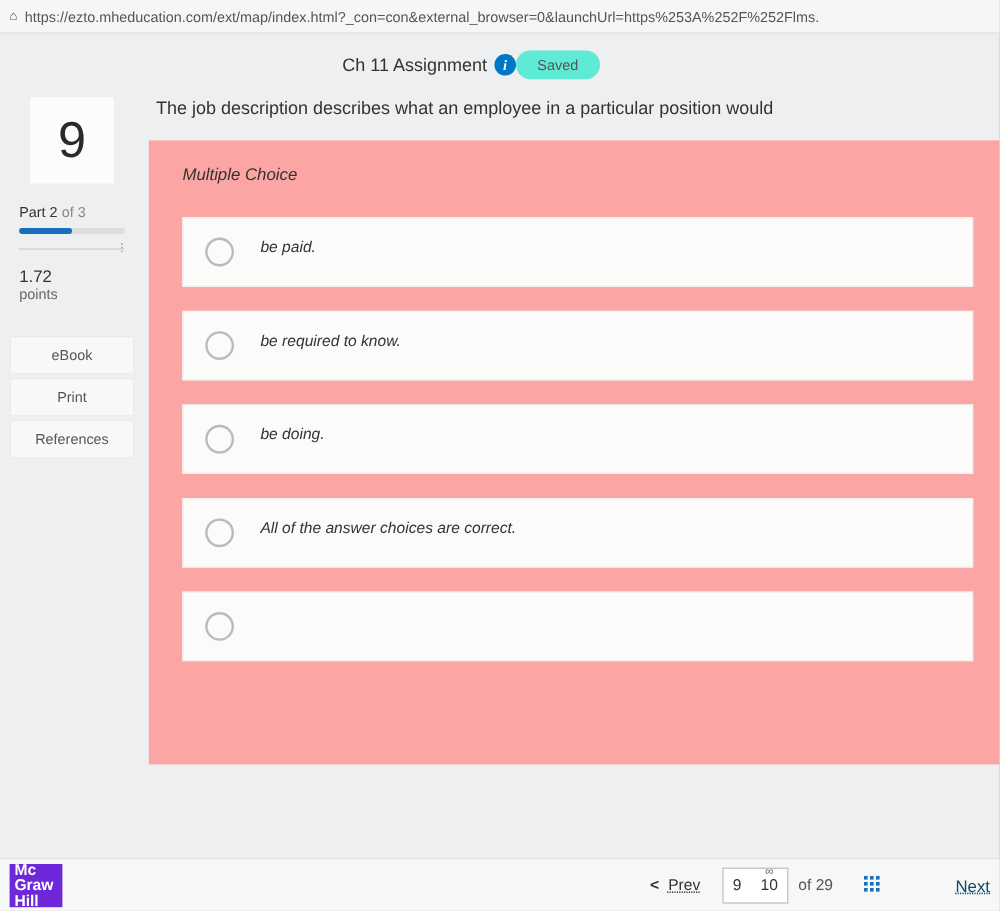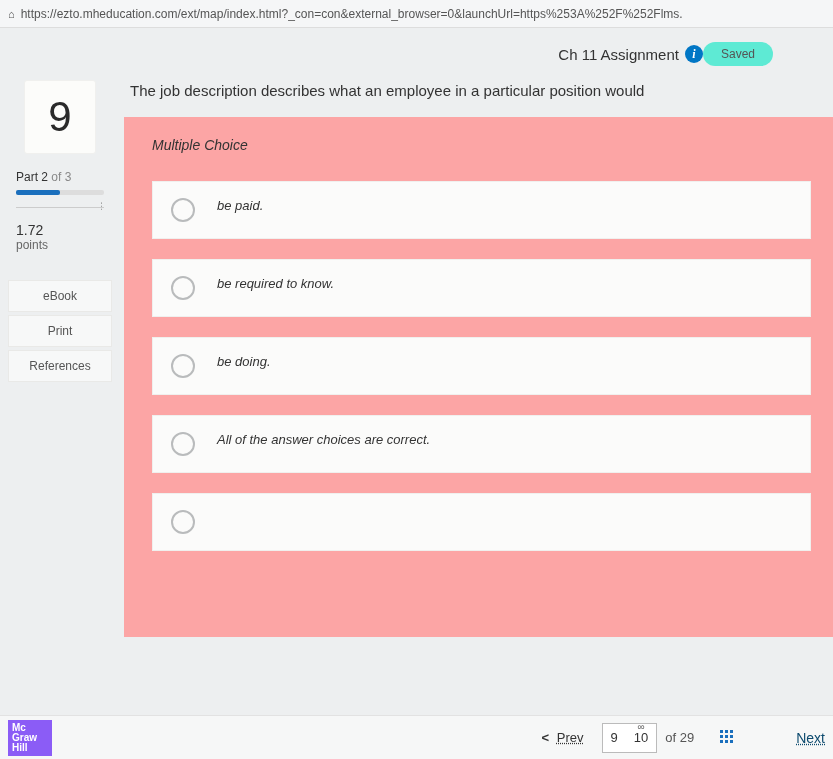--- a/index.html
+++ b/index.html
@@ -2,21 +2,21 @@
 <html><head>
   <meta charset="utf-8">
   <style>
     * { box-sizing: border-box; margin: 0; padding: 0; font-family: Arial, sans-serif; }
     body { background: #edeff0; width: 833px; height: 759px; overflow: hidden; position: relative; }
     
     .url-bar { display: flex; align-items: center; padding: 4px 8px; background: #f5f6f7; border-bottom: 1px solid #ddd; height: 28px; font-size: 12px; color: #555; }
     .url-bar .lock { margin-right: 6px; font-size: 11px; }
     .url-bar .url { white-space: nowrap; overflow: hidden; }
     
-    .header { display: flex; align-items: center; justify-content: flex-end; padding: 14px 20px 10px 12px; }
+    .header { display: flex; align-items: center; justify-content: center; padding: 14px 20px 10px 12px; }
     .header-left { display: flex; align-items: center; gap: 6px; }
     .assignment-title { font-size: 15px; color: #333; }
     .info-icon { width: 18px; height: 18px; border-radius: 50%; background: #0076c5; color: #fff; display: inline-flex; align-items: center; justify-content: center; font-size: 12px; font-weight: bold; font-style: italic; font-family: Georgia, serif; }
     .saved-badge { background: #5eead4; color: #555; padding: 5px 18px; border-radius: 14px; font-size: 12px; margin-right: 40px; }
     
     .main-wrap { display: flex; height: calc(100% - 28px - 50px - 44px); }
     
     .sidebar { width: 120px; flex-shrink: 0; padding: 0 8px; }
     .qnum-box { background: #fcfcfa; border: 1px solid #f0f0ee; border-radius: 3px; width: 72px; height: 74px; margin: 4px auto 16px; display: flex; align-items: center; justify-content: center; font-size: 42px; color: #2a2a2a; }
     .part-label { font-size: 12px; color: #333; text-align: left; padding-left: 8px; margin-bottom: 6px; }
@@ -33,21 +33,21 @@
     
     .content { flex: 1; padding: 0 0 0 4px; }
     .question-text { font-size: 15px; color: #333; padding: 6px 20px 18px 6px; }
     .mc-panel { background: #fca5a5; padding: 20px 22px 20px 28px; min-height: 520px; font-style: italic; }
     .mc-title { font-size: 14px; color: #333; margin-bottom: 28px; }
     .choice-row { background: #fbfbfa; padding: 16px 18px; margin-bottom: 20px; display: flex; gap: 22px; border: 1px solid #f0f0ee; cursor: pointer; }
     .radio-circle { width: 24px; height: 24px; border: 2px solid #b9bbbc; border-radius: 50%; flex-shrink: 0; }
     .choice-text { font-size: 13px; color: #333; }
     
     .footer { position: absolute; bottom: 0; left: 0; right: 0; height: 44px; background: #f6f7f7; border-top: 1px solid #e2e2e2; display: flex; align-items: center; padding: 0 8px; }
-    .mcgraw-logo { width: 44px; height: 36px; background: #8b5cf6; color: #fff; display: flex; flex-direction: column; justify-content: center; padding-left: 4px; font-size: 10px; line-height: 1; font-weight: bold; }
+    .mcgraw-logo { width: 44px; height: 36px; background: #6d28d9; color: #fff; display: flex; flex-direction: column; justify-content: center; padding-left: 4px; font-size: 13px; line-height: 1; font-weight: bold; }
     .footer-spacer { flex: 1; }
     .prev-btn { color: #333; font-size: 13px; margin-right: 18px; cursor: pointer; }
     .prev-btn .chev { margin-right: 4px; font-weight: bold; }
     .prev-btn .txt { text-decoration: underline dotted; }
     .pager-box { border: 1px solid #bbb; display: flex; align-items: center; height: 30px; margin-right: 8px; background: #fff; }
     .pager-cur { padding: 0 8px; font-size: 13px; color: #333; }
     .pager-link { padding: 0 8px; font-size: 13px; color: #333; position: relative; }
     .pager-link::before { content: "∞"; position: absolute; top: -9px; left: 50%; transform: translateX(-50%); font-size: 10px; color: #666; }
     .of-total { font-size: 13px; color: #555; margin-right: 26px; }
     .grid-icon { width: 16px; height: 16px; display: grid; grid-template-columns: repeat(3, 3px); grid-template-rows: repeat(3, 3px); gap: 2px; margin-right: 20px; cursor: pointer; }

